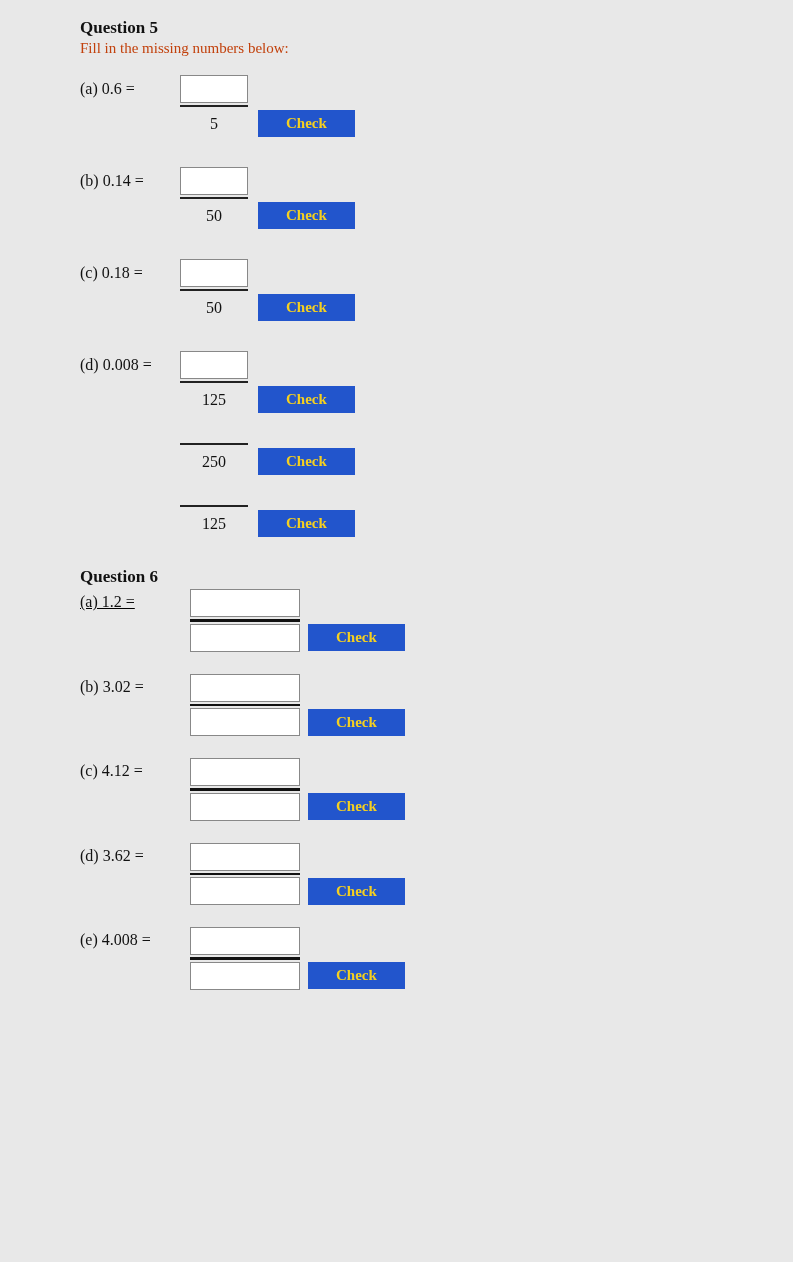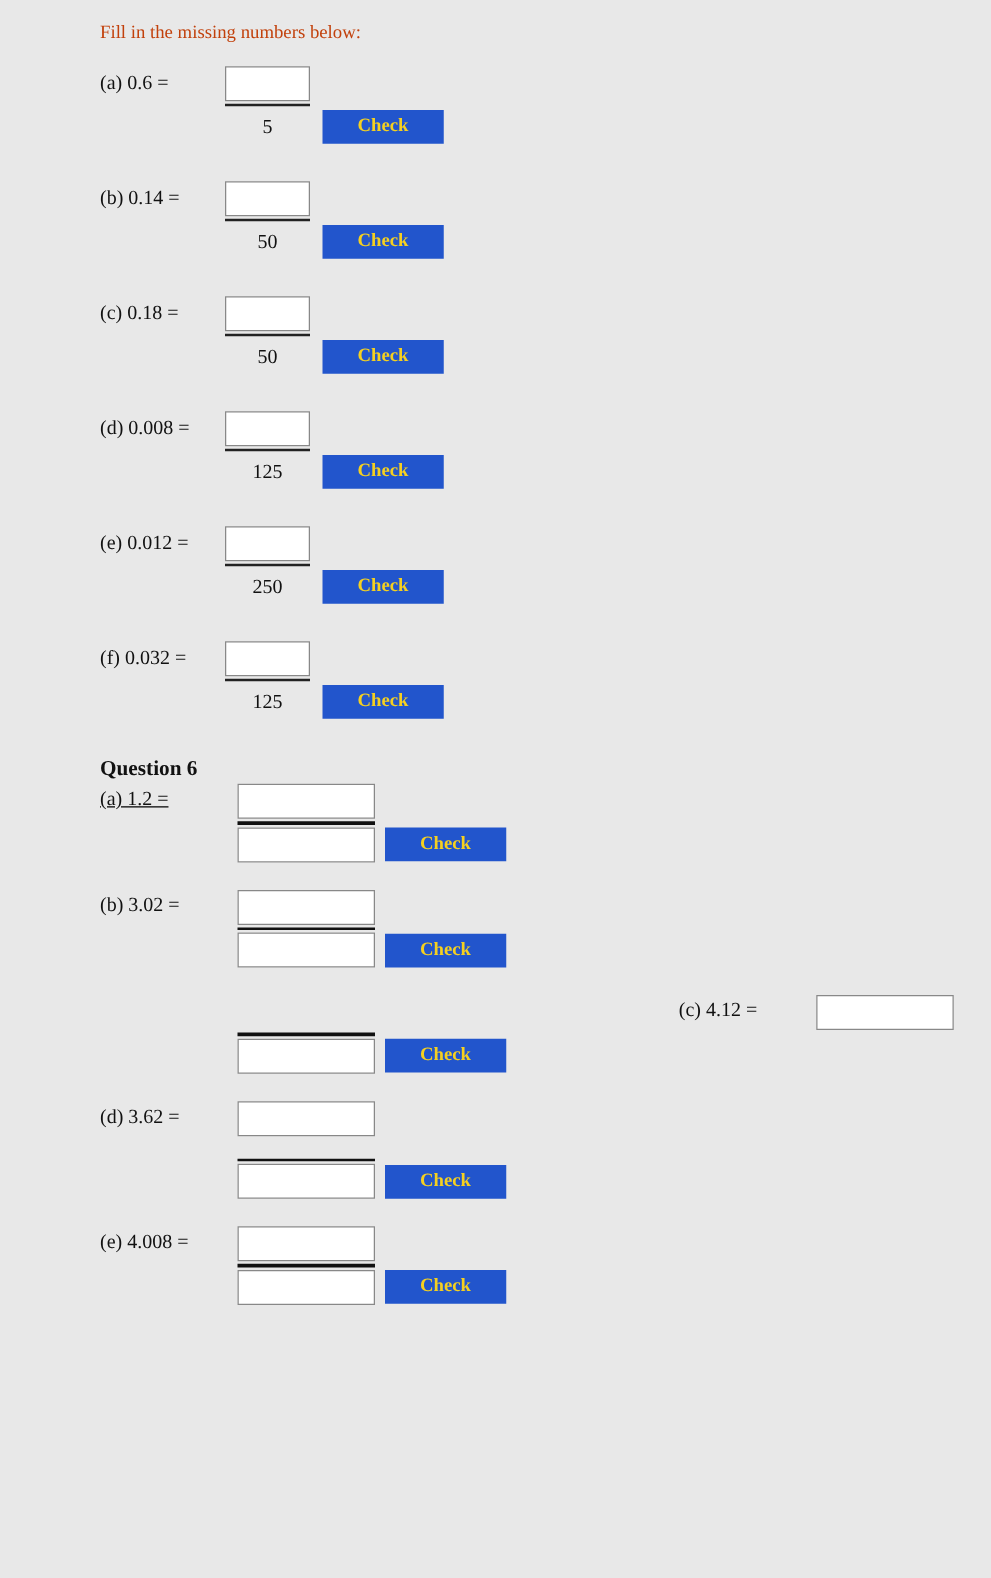--- a/index.html
+++ b/index.html
@@ -116,20 +116,21 @@
       font-size: 16px;
       color: #111;
     }
   </style>
 </head>
 <body>
 
 <div class="page">
 
   <div>
+    <div class="question-title">Question 5</div>
     <div class="question-desc">Fill in the missing numbers below:</div>
 
     <div id="q5-items">
         <div class="q5-item">
       <div class="q5-top">
         <span class="q5-label">(a) 0.6 =</span>
         <input class="q5-input" type="text" value="" style="">
       </div>
       <div class="q5-line-row">
         <div class="q5-line"></div>
@@ -172,37 +173,29 @@
       </div>
       <div class="q5-line-row">
         <div class="q5-line"></div>
       </div>
       <div class="q5-denom-row">
         <span class="q5-denom">125</span>
         <button class="check-btn">Check</button>
       </div>
     </div>
         <div class="q5-item">
-      <div class="q5-top">
-        <span class="q5-label">(e) 0.012 =</span>
-        <input class="q5-input" type="text" value="" style="">
-      </div>
       <div class="q5-line-row">
         <div class="q5-line"></div>
       </div>
       <div class="q5-denom-row">
         <span class="q5-denom">250</span>
         <button class="check-btn">Check</button>
       </div>
     </div>
         <div class="q5-item">
-      <div class="q5-top">
-        <span class="q5-label">(f) 0.032 =</span>
-        <input class="q5-input" type="text" value="" style="">
-      </div>
       <div class="q5-line-row">
         <div class="q5-line"></div>
       </div>
       <div class="q5-denom-row">
         <span class="q5-denom">125</span>
         <button class="check-btn">Check</button>
       </div>
     </div>
       </div>
   </div>
@@ -231,34 +224,34 @@
       </div>
       <div style="margin-left:110px;">
         <div class="q6-line"></div>
       </div>
       <div class="q6-check-row" style="margin-left:110px;">
         <input class="q6-input" type="text" value="" style="">
         <button class="check-btn" style="margin-left:8px;">Check</button>
       </div>
     </div>
         <div class="q6-row">
-      <div style="display:flex; align-items:center; margin-bottom:2px;justify-content:flex-end;">
+      <div style="display:flex; align-items:center; margin-bottom:2px;">
         <span class="q6-label" style="min-width:110px;">(c) 4.12 =</span>
         <input class="q6-input" type="text" value="" style="">
       </div>
       <div style="margin-left:110px;">
         <div class="q6-line"></div>
       </div>
       <div class="q6-check-row" style="margin-left:110px;">
         <input class="q6-input" type="text" value="" style="">
         <button class="check-btn" style="margin-left:8px;">Check</button>
       </div>
     </div>
         <div class="q6-row">
-      <div style="display:flex; align-items:center; margin-bottom:18px;">
+      <div style="display:flex; align-items:center; margin-bottom:2px;">
         <span class="q6-label" style="min-width:110px;">(d) 3.62 =</span>
         <input class="q6-input" type="text" value="" style="">
       </div>
       <div style="margin-left:110px;">
         <div class="q6-line"></div>
       </div>
       <div class="q6-check-row" style="margin-left:110px;">
         <input class="q6-input" type="text" value="" style="">
         <button class="check-btn" style="margin-left:8px;">Check</button>
       </div>

